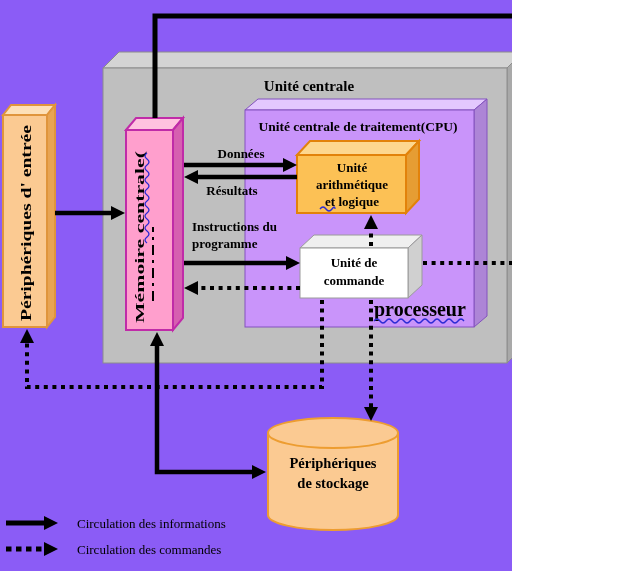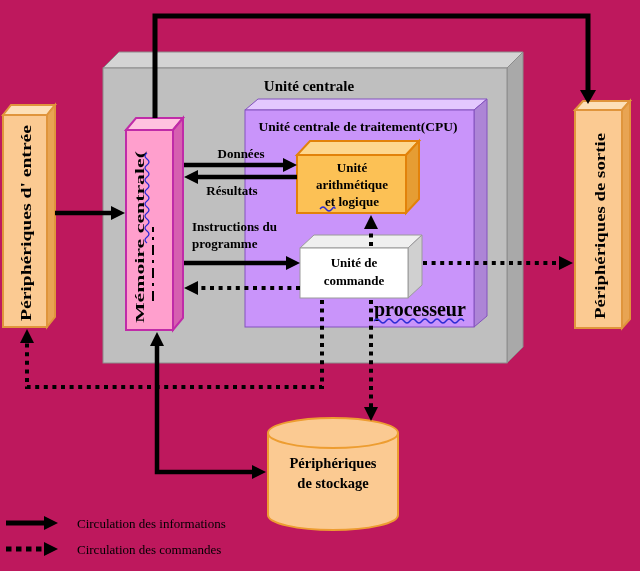--- a/index.html
+++ b/index.html
@@ -1,16 +1,16 @@
 <!DOCTYPE html>
 <html><head>
 <meta charset="utf-8">
 <style>
   html,body{margin:0;padding:0;background:#ffffff;}
-  .stage{position:relative;width:640px;height:571px;background:#be185d;overflow:hidden;}
+  .stage{position:relative;width:512px;height:571px;background:#8b5cf6;overflow:hidden;}
   svg{display:block;}
   text{font-family:"Liberation Serif","DejaVu Serif",serif;fill:#000000;}
   .b{font-weight:bold;}
   .t15{font-size:15px;}
   .t14{font-size:14.5px;}
   .t135{font-size:13.5px;}
   .t13{font-size:13px;}
   .t20{font-size:20px;}
   .mid{text-anchor:middle;}
   .solidline{stroke:#000;stroke-width:4.5;fill:none;}

